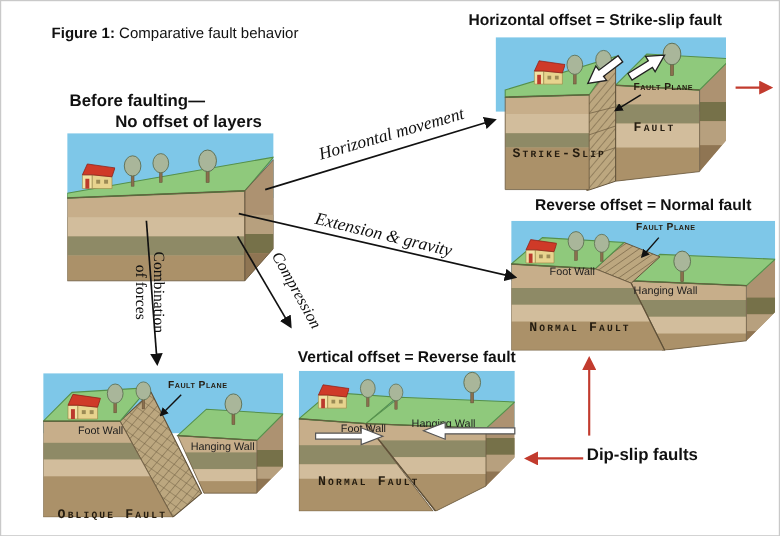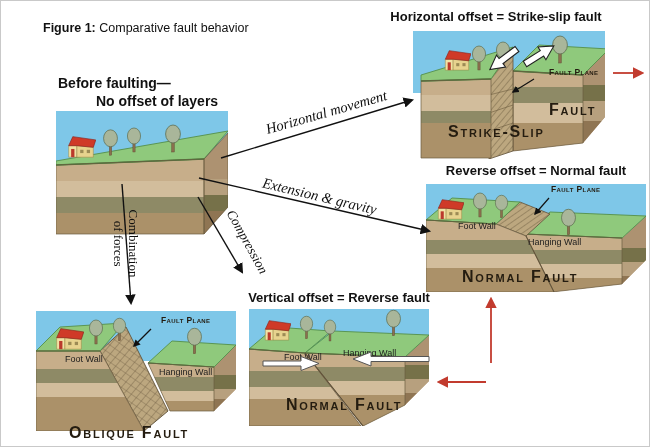--- a/index.html
+++ b/index.html
@@ -6,23 +6,23 @@
   .canvas{position:relative;width:648px;height:445px;border:1px solid #c9c9c9;background:#ffffff;
           font-family:"Liberation Sans",sans-serif;overflow:hidden;}
   .abs{position:absolute;}
   .caption{font-size:12.5px;color:#111;white-space:nowrap;margin-left:12px;}
   .caption b{font-weight:bold;}
   .panel-title{font-weight:bold;font-size:13px;color:#111;text-align:center;white-space:nowrap;}
   .before-title{font-weight:bold;font-size:14px;color:#111;line-height:1.25;}
   .before-title .l2{margin-left:38px;white-space:nowrap;text-align:right;}
   .lbl-serif{position:absolute;font-family:"Liberation Serif",serif;color:#0e0e0e;text-align:center;white-space:nowrap;}
   .ital{font-style:italic;}
-  .sc{font-variant:small-caps;font-weight:bold;color:#241c10;white-space:nowrap;line-height:1;margin-left:21px;}
+  .sc{font-variant:small-caps;font-weight:bold;color:#241c10;white-space:nowrap;line-height:1;}
   .sc-sm{font-size:8.5px;letter-spacing:0.4px;}
-  .sc-lg{font-size:16px;letter-spacing:1.8px;}
+  .sc-lg{font-size:11px;letter-spacing:1.8px;font-family:Liberation Mono, monospace;}
   .wall{font-size:9px;color:#1d1d1d;white-space:nowrap;line-height:1;}
   .dipslip{font-weight:bold;font-size:14px;color:#111;white-space:nowrap;}
   svg{display:block;}
 </style>
 </head>
 <body>
 
 <div class="canvas">
 
   <svg width="0" height="0" aria-hidden="true">
@@ -355,14 +355,15 @@
   <div class="abs panel-title" style="left:240px;top:289px;width:196px;">Vertical offset = Reverse fault</div>
 
   <div class="lbl-serif ital" style="left:253px;top:103px;width:145px;font-size:14.5px;transform:rotate(-16deg);">Horizontal movement</div>
   <div class="lbl-serif ital" style="left:246px;top:187px;width:145px;font-size:14.5px;transform:rotate(13.5deg);">Extension &amp; gravity</div>
   <div class="lbl-serif ital" style="left:200px;top:233px;width:92px;font-size:13.5px;transform:rotate(61deg);">Compression</div>
   <div class="lbl-serif" style="left:80px;top:228px;width:88px;font-size:13px;line-height:1.12;transform:rotate(90deg);">
     <span style="display:block;">Combination</span>
     <span style="display:block;">of forces</span>
   </div>
 
+  <div class="abs dipslip" style="left:488px;top:369px;">Dip-slip faults</div>
 
 </div>
 
 </body></html>

